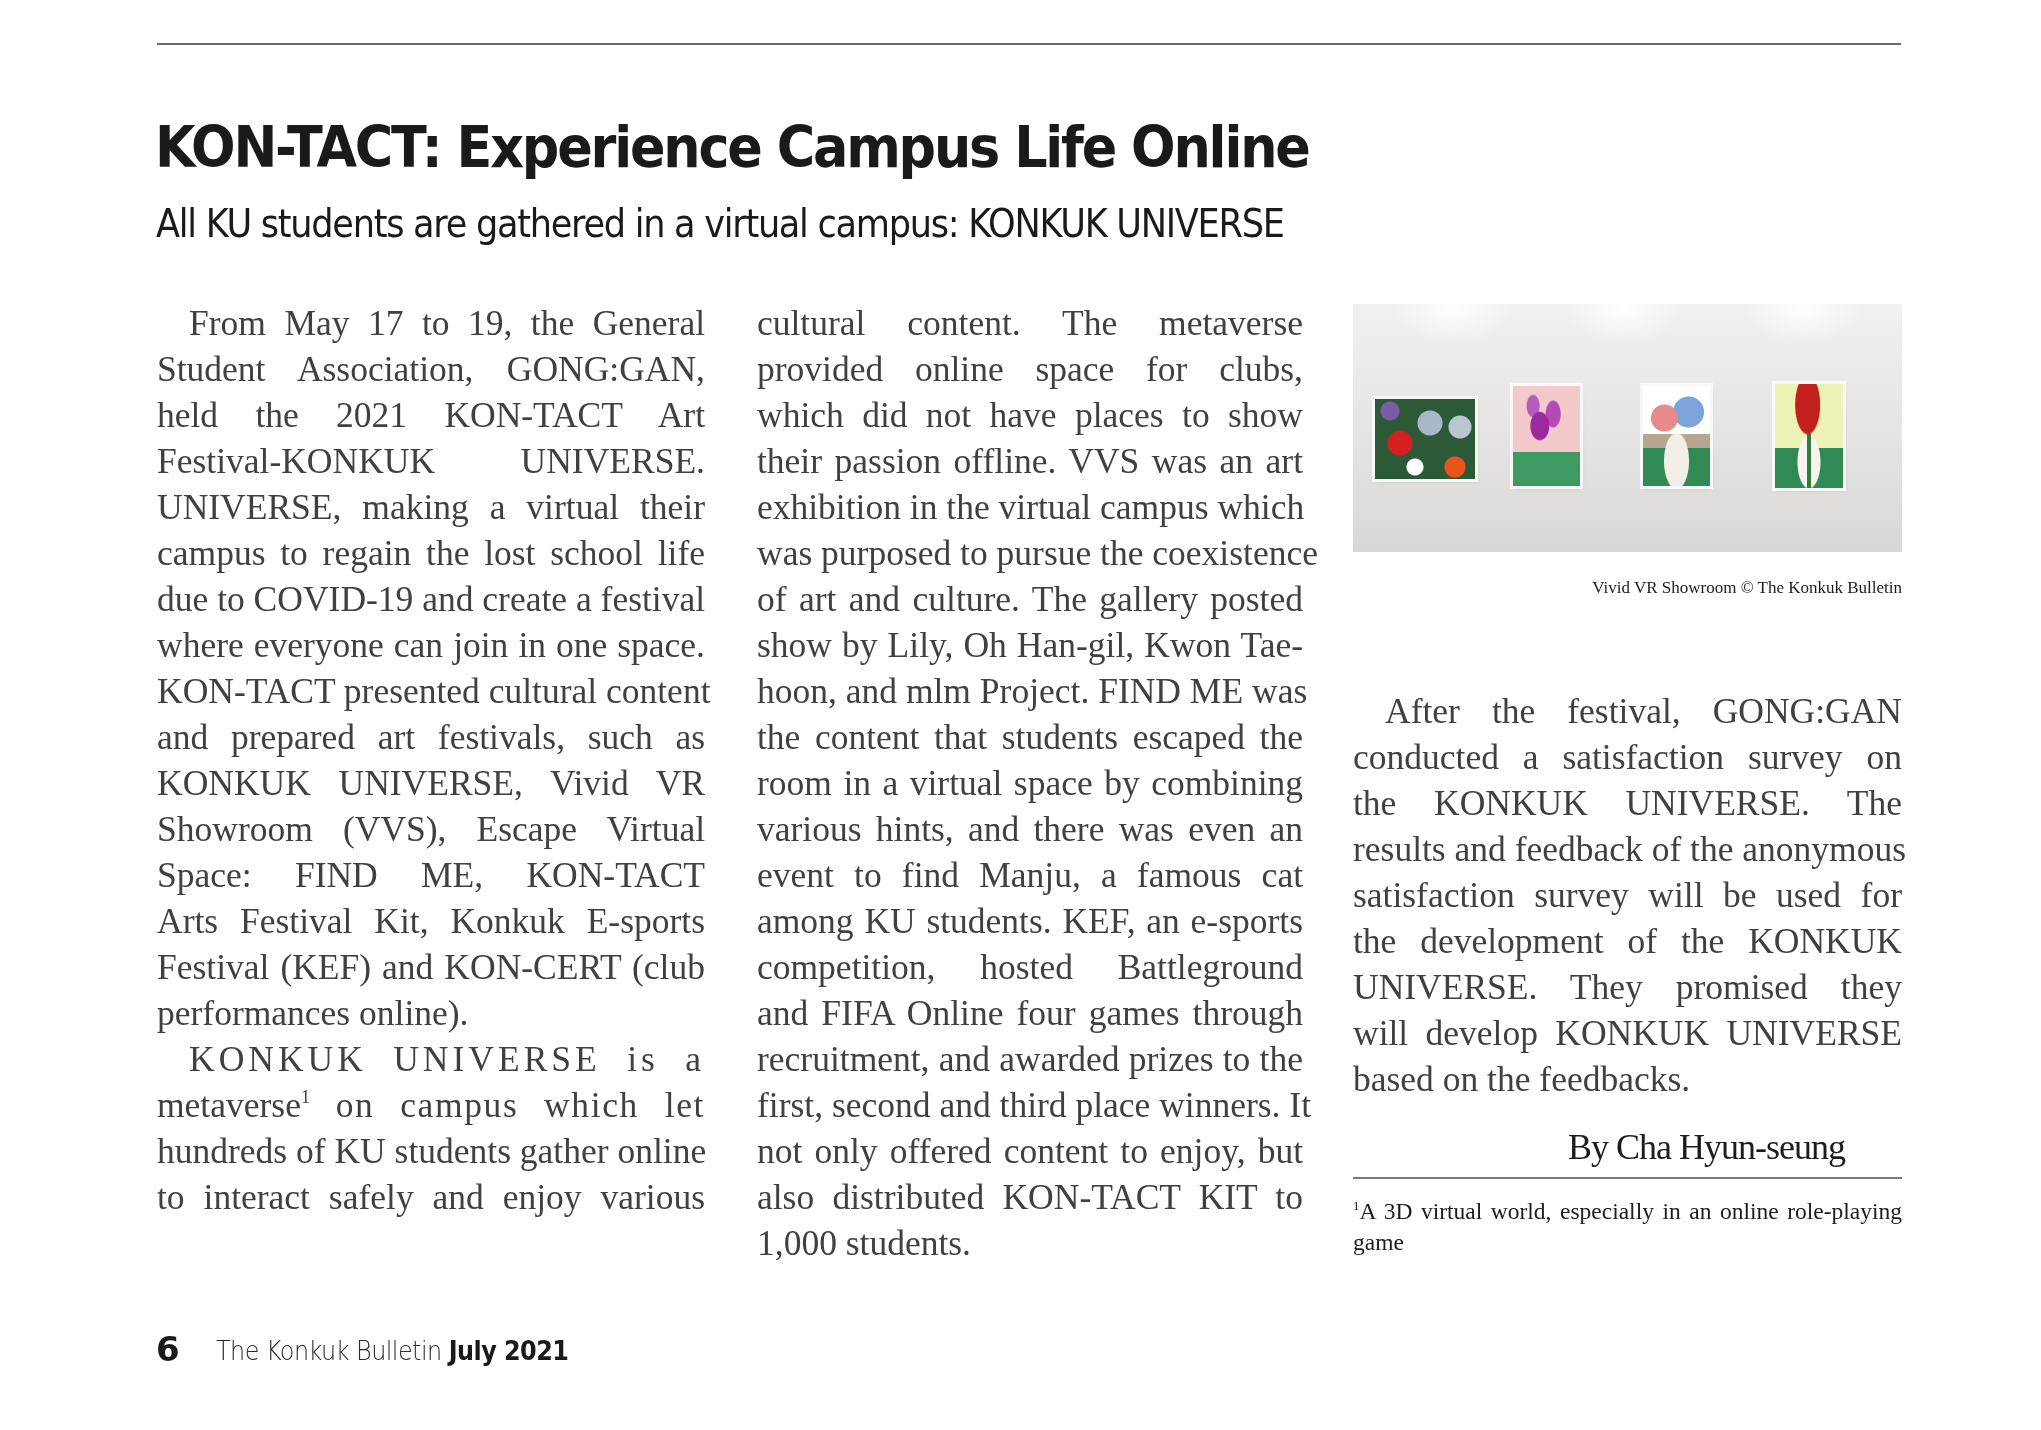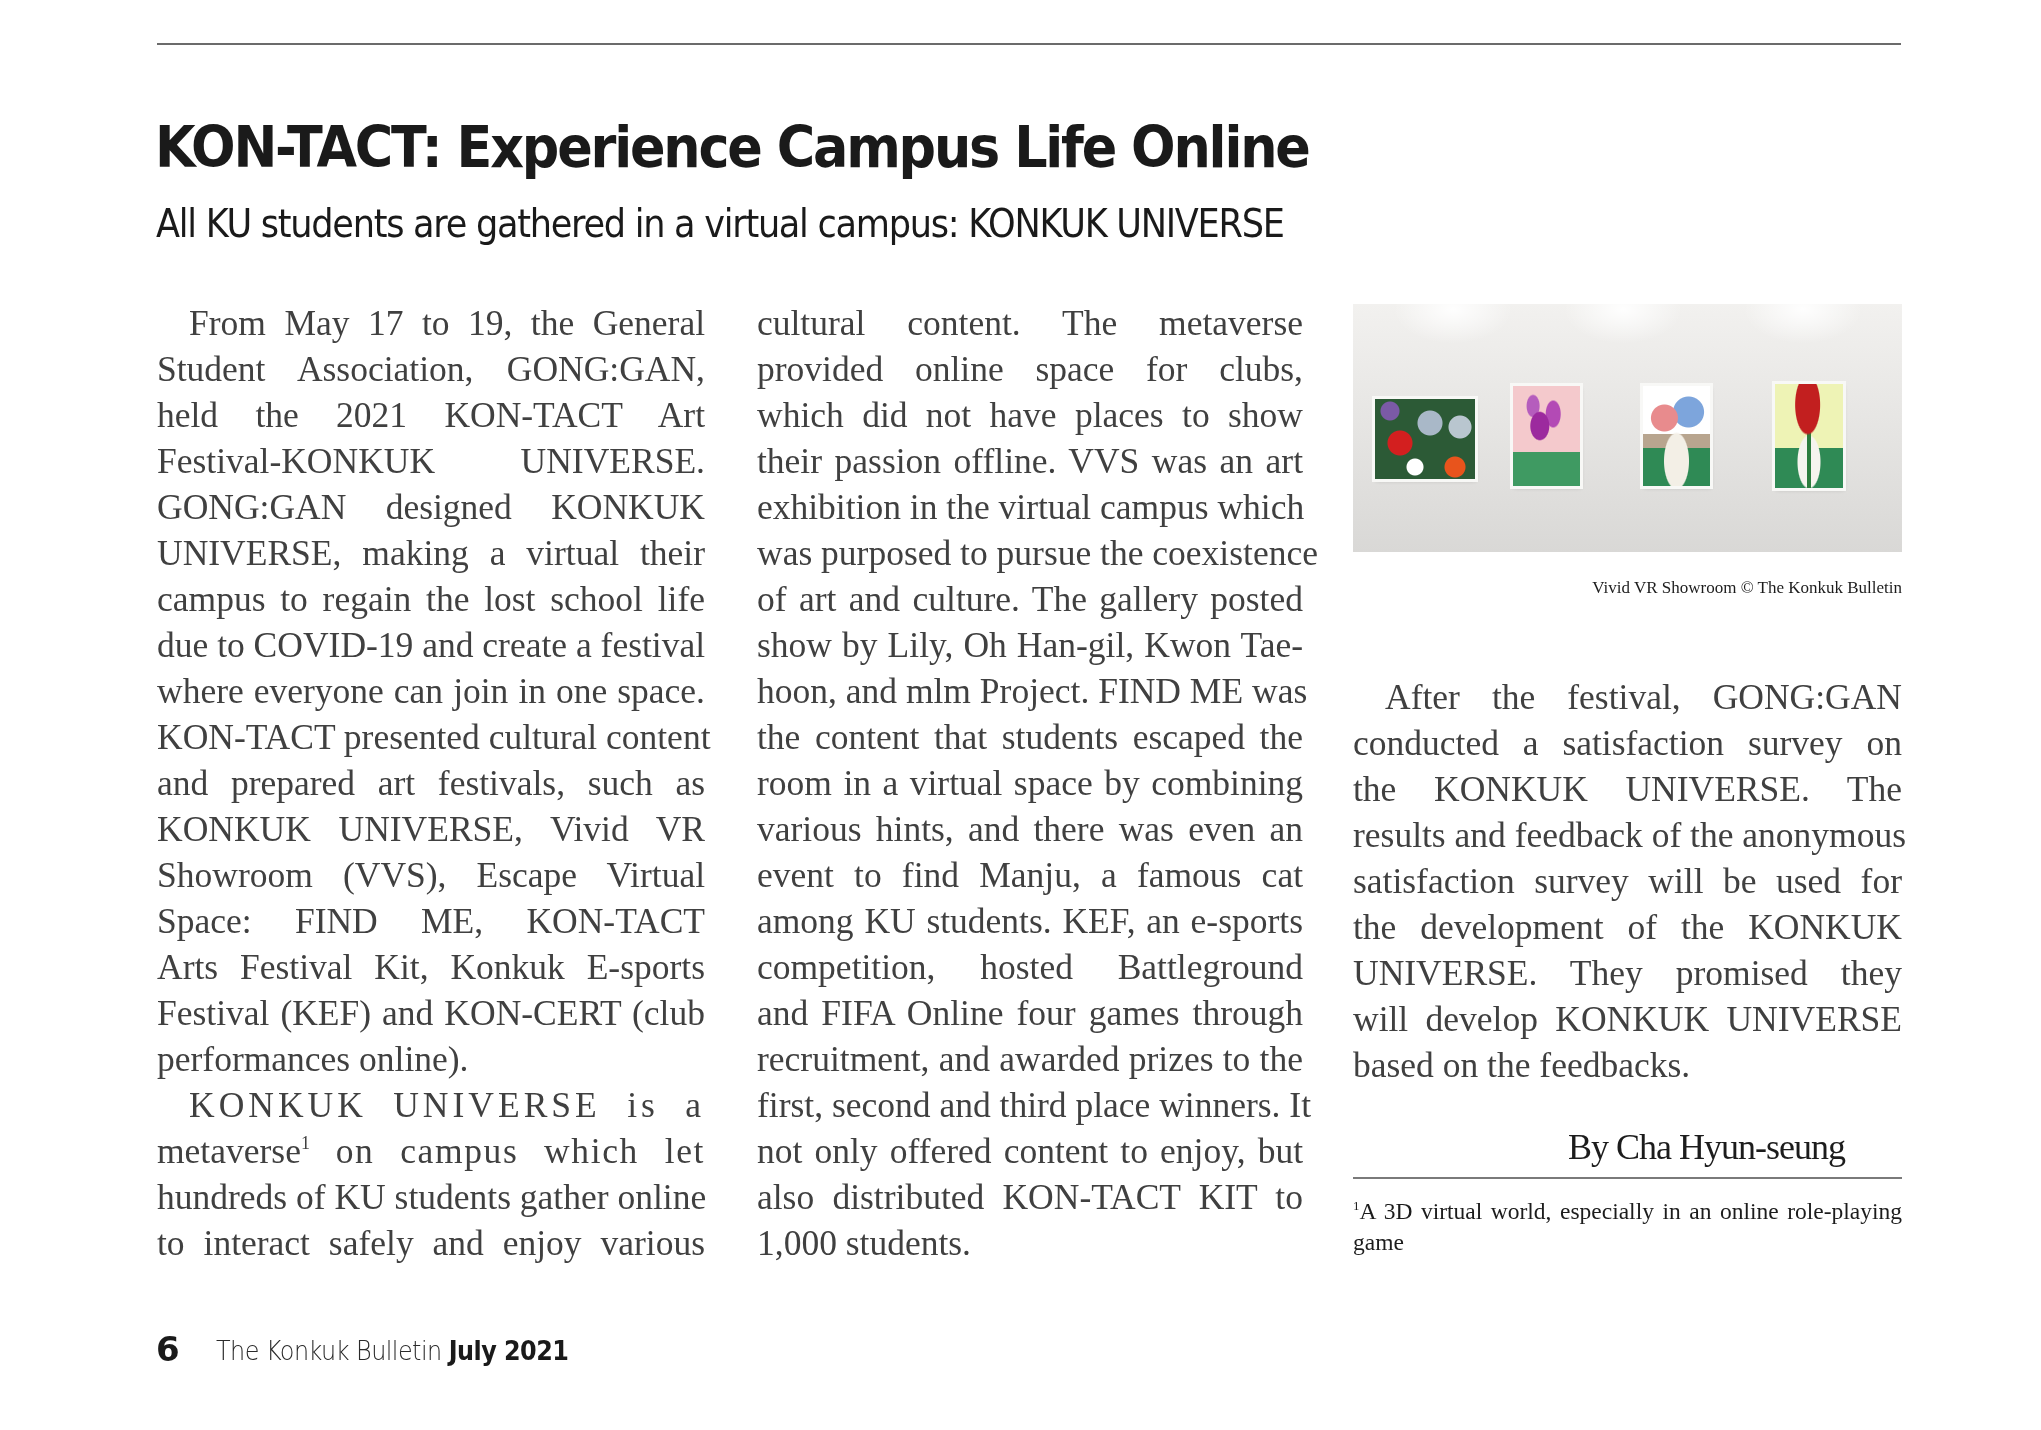--- a/index.html
+++ b/index.html
@@ -11,21 +11,21 @@
     transform: scaleX(0.92); transform-origin: left top; }
   .subtitle { position: absolute; left: 156px; top: 200px; margin: 0;
     font-family: "DejaVu Sans", sans-serif; font-weight: normal; font-size: 39px;
     letter-spacing: -1.4px; line-height: 48px; color: #1a1a1a; white-space: nowrap;
     transform: scaleX(0.9); transform-origin: left top; }
 
   .col { position: absolute; top: 300px; font-family: "Liberation Serif", serif;
     font-size: 35.5px; line-height: 46px; color: #404040; }
   .col1 { left: 157px; width: 548px; }
   .col2 { left: 757px; width: 546px; }
-  .col3 { left: 1353px; width: 549px; top: 674px; }
+  .col3 { left: 1353px; width: 549px; top: 688px; }
   .ln { display: block; height: 46px; white-space: nowrap; text-align: justify; text-align-last: justify; overflow: visible; }
   .ln.last { text-align-last: left; }
   .ln.indent { padding-left: 32px; }
   sup.fn { font-size: 18px; vertical-align: 14px; line-height: 0; }
 
   .figure { position: absolute; left: 1353px; top: 304px; width: 549px; height: 248px;
     background: linear-gradient(180deg, #f2f1ef 0%, #e7e6e4 45%, #d9d8d6 100%); overflow: hidden; }
   .spot { position: absolute; top: -30px; width: 120px; height: 70px; border-radius: 50%;
     background: radial-gradient(ellipse at center, rgba(255,255,255,0.95) 0%, rgba(255,255,255,0) 70%); }
   .painting { position: absolute; box-shadow: 0 0 0 3px #f8f8f6, 1px 2px 4px rgba(0,0,0,0.18); overflow: hidden; }
@@ -84,21 +84,20 @@
 <div class="rule-top"></div>
 
 <h1 class="title">KON-TACT: Experience Campus Life Online</h1>
 <h2 class="subtitle">All KU students are gathered in a virtual campus: KONKUK UNIVERSE</h2>
 
 <div class="col col1">
   <span class="ln indent">From May 17 to 19, the General</span>
   <span class="ln">Student Association, GONG:GAN,</span>
   <span class="ln">held the 2021 KON-TACT Art</span>
   <span class="ln">Festival-KONKUK UNIVERSE.</span>
-  <span class="ln">GONG:GAN designed KONKUK</span>
   <span class="ln">UNIVERSE, making a virtual their</span>
   <span class="ln">campus to regain the lost school life</span>
   <span class="ln">due to COVID-19 and create a festival</span>
   <span class="ln">where everyone can join in one space.</span>
   <span class="ln">KON-TACT presented cultural content</span>
   <span class="ln">and prepared art festivals, such as</span>
   <span class="ln">KONKUK UNIVERSE, Vivid VR</span>
   <span class="ln">Showroom (VVS), Escape Virtual</span>
   <span class="ln">Space: FIND ME, KON-TACT</span>
   <span class="ln">Arts Festival Kit, Konkuk E-sports</span>

